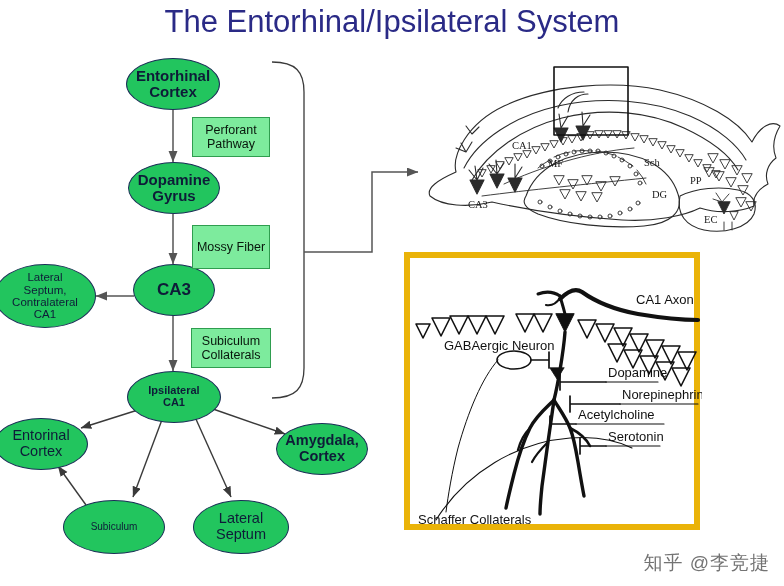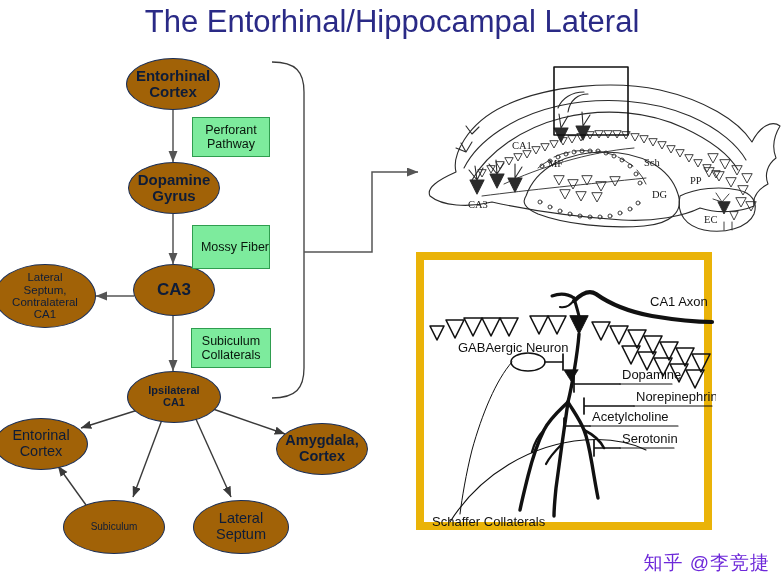--- a/index.html
+++ b/index.html
@@ -25,66 +25,66 @@
 
   
   #flow{position:absolute;left:0;top:0;width:440px;height:586px;}
   #flow-svg{position:absolute;left:0;top:0;width:440px;height:586px;}
 
   .node{
     position:absolute;
     display:flex;align-items:center;justify-content:center;
     text-align:center;
     border-radius:50%;
-    background:#a16207;
+    background:#22c55e;
     border:1.2px solid #1b2f57;
     color:#0e1c38;
     box-sizing:border-box;
     line-height:1.08;
     z-index:3;
   }
   .node.bold{font-weight:bold;}
   .node span{display:block;padding:0 3px;}
 
   .gbox{
     position:absolute;
-    display:flex;align-items:center;justify-content:flex-end;
+    display:flex;align-items:center;justify-content:center;
     text-align:center;
     background:#7deb9d;
     border:1.2px solid #2f9d4f;
     color:#08160c;
     box-sizing:border-box;
     line-height:1.12;
     font-size:12.5px;
     z-index:3;
   }
 
   
   #anat-top{position:absolute;left:408px;top:56px;width:376px;height:190px;}
   #anat-top svg{position:absolute;left:0;top:0;}
 
   #anat-box{
-    position:absolute;left:416px;top:252px;width:296px;height:278px;
-    border:8px solid #eab308;background:#ffffff;box-sizing:border-box;
+    position:absolute;left:404px;top:252px;width:296px;height:278px;
+    border:6px solid #eab308;background:#ffffff;box-sizing:border-box;
   }
   #anat-box svg{position:absolute;left:0;top:0;}
 
   
   #watermark{
     position:absolute;right:14px;bottom:10px;
-    color:#6d28d9;font-size:19px;white-space:nowrap;
+    color:#737373;font-size:19px;white-space:nowrap;
     letter-spacing:1px;
   }
 </style>
 </head>
 <body>
 
 <div id="stage">
 
-  <div id="title">The Entorhinal/Hippocampal Lateral</div>
+  <div id="title">The Entorhinal/Ipsilateral System</div>
 
   <div id="flow">
 
     <svg id="flow-svg" viewBox="0 0 440 586">
       <defs>
         <marker id="ah" markerWidth="9" markerHeight="9" refX="7.4" refY="3" orient="auto">
           <path d="M0,0 L7.6,3 L0,6 z" fill="#555555"></path>
         </marker>
         <marker id="ahd" markerWidth="9" markerHeight="9" refX="7.4" refY="3" orient="auto">
           <path d="M0,0 L7.6,3 L0,6 z" fill="#3a3a3a"></path>

